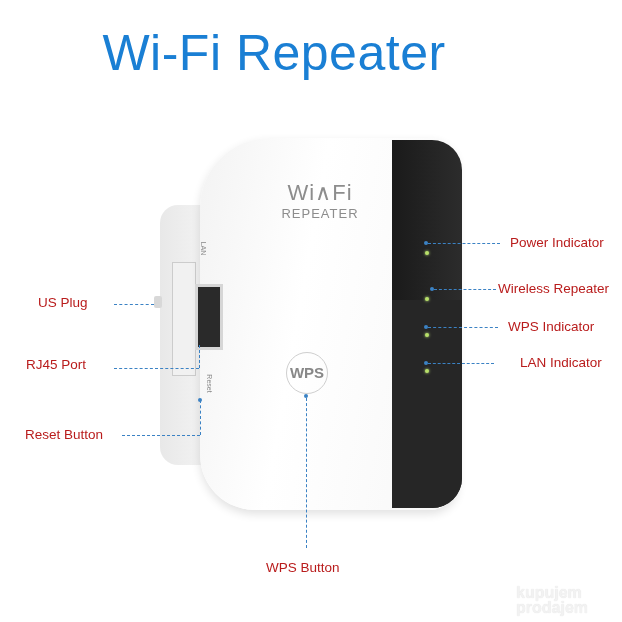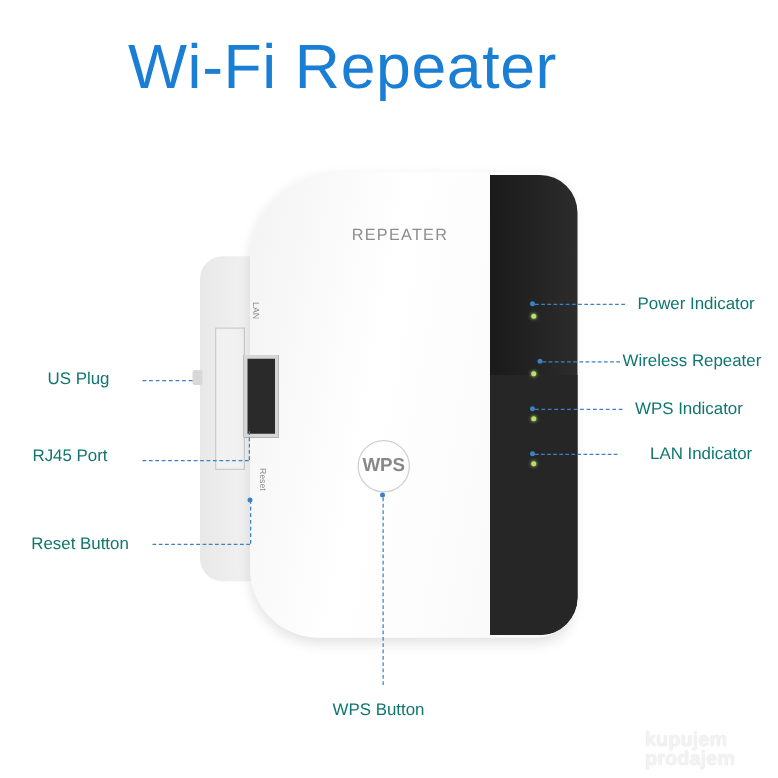--- a/index.html
+++ b/index.html
@@ -1,20 +1,20 @@
 <!DOCTYPE html>
 <html><head>
 <meta charset="utf-8">
 <style>
   html, body { margin:0; padding:0; }
   body { width:622px; height:622px; background:#ffffff; position:relative; overflow:hidden;
          font-family:"Liberation Sans", sans-serif; }
   .title { position:absolute; left:0; width:548px; top:24px; text-align:center;
            font-size:50px; color:#1a7fd4; letter-spacing:0.5px; }
-  .label { position:absolute; font-size:13.5px; color:#0f766e; white-space:nowrap; }
+  .label { position:absolute; font-size:13.5px; color:#b91c1c; white-space:nowrap; }
   .dash-h { position:absolute; height:0; border-top:1px dashed #3b82c4; }
   .dash-v { position:absolute; width:0; border-left:1px dashed #3b82c4; }
   .dot { position:absolute; width:4px; height:4px; border-radius:50%; background:#3b82c4; }
   .led { position:absolute; width:4px; height:4px; border-radius:50%; background:#b8e06a; box-shadow:0 0 3px #c8f080; }
   
   .side { position:absolute; left:160px; top:205px; width:75px; height:260px; background:linear-gradient(90deg,#e8e8e8,#fafafa);
           border-radius:18px 0 0 18px; }
   .prong { position:absolute; left:154px; top:296px; width:8px; height:12px; background:#d8d8d8; border-radius:2px; }
   .sticker { position:absolute; left:172px; top:262px; width:22px; height:112px; background:#f1f1f1; border:1px solid #ccc; }
   .rj45 { position:absolute; left:195px; top:284px; width:22px; height:60px; background:#2a2a2a; border:3px solid #d6d6d6; }
@@ -42,20 +42,21 @@
   <div class="side"></div>
   <div class="prong"></div>
   <div class="sticker"></div>
   <div class="body"></div>
   <div class="rj45"></div>
   <div class="lan-txt">LAN</div>
   <div class="reset-txt">Reset</div>
   <div class="black"></div>
   <div class="black-low"></div>
   <div class="logo">
+    <div class="wifi"><span>Wi</span><span>∧</span><span>Fi</span></div>
     <div class="rep">REPEATER</div>
   </div>
   <div class="wps">WPS</div>
 
   <div class="led" style="left:425px;top:251px"></div>
   <div class="led" style="left:425px;top:297px"></div>
   <div class="led" style="left:425px;top:333px"></div>
   <div class="led" style="left:425px;top:369px"></div>
 </div>
 

